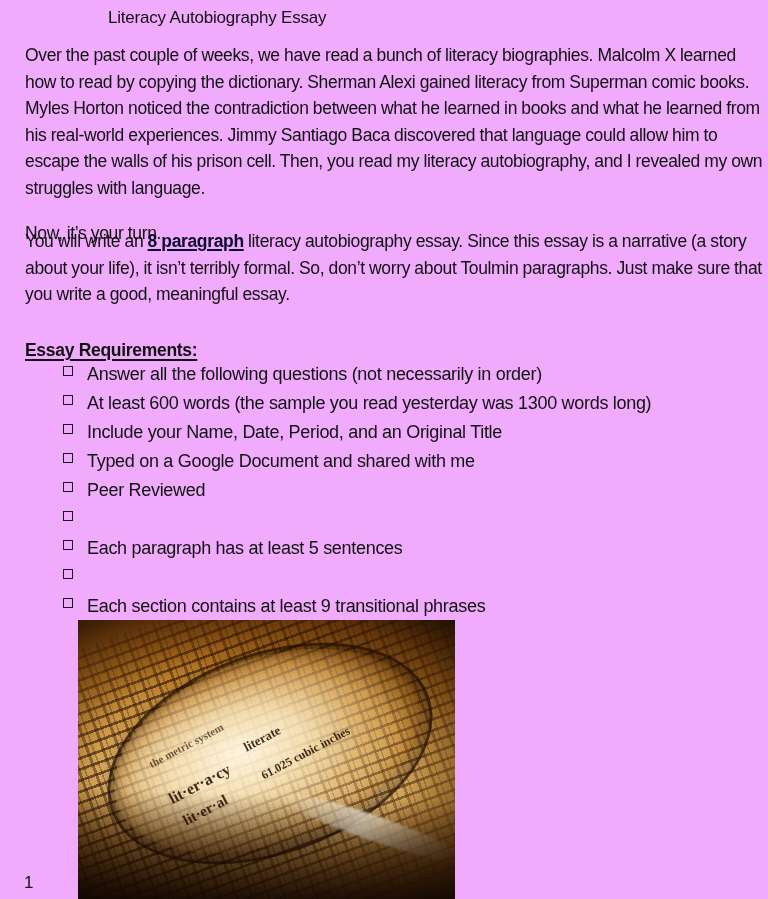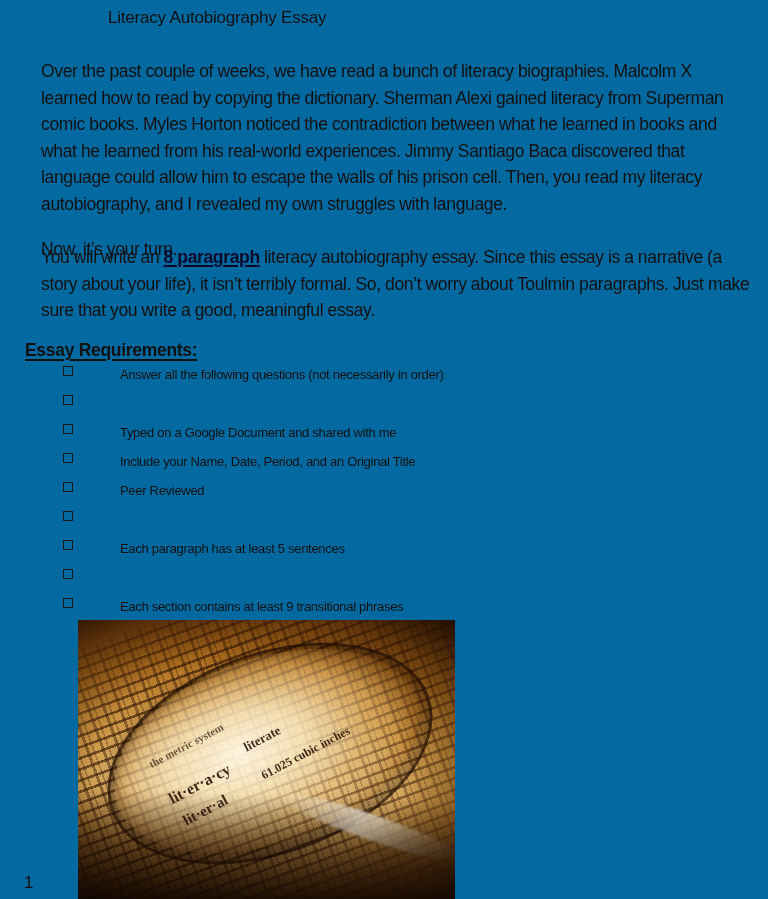--- a/index.html
+++ b/index.html
@@ -13,21 +13,21 @@
     position: relative;
     overflow: hidden;
     font-family: "Liberation Sans", sans-serif;
     color: #111111;
     -webkit-font-smoothing: antialiased;
   }
 
   .page {
     position: absolute;
     inset: 0;
-    background: #0369a1;
+    background: #f0abfc;
   }
 
   
   .doc-title {
     position: absolute;
     left: 108px;
     top: 6px;
     font-size: 17px;
     line-height: 24px;
     letter-spacing: -0.2px;
@@ -38,21 +38,21 @@
   .body-block {
     position: absolute;
     left: 25px;
     width: 742px;
   }
   .para {
     font-size: 17.5px;
     line-height: 26.6px;
     letter-spacing: -0.35px;
     text-align: left;
-    margin: 16px;
+    margin: 0;
     word-spacing: -0.2px;
   }
   #para-intro { top: 42px; }
   #para-turn  { top: 220px; }
   #para-task  { top: 228px; }
 
   .strong-underline {
     font-weight: bold;
     text-decoration: underline;
     text-decoration-thickness: 2px;
@@ -80,22 +80,22 @@
     left: 0;
     top: 362px;
     width: 768px;
     margin: 0;
     padding: 0;
     list-style: none;
   }
   .req-item {
     position: relative;
     height: 29px;
-    padding-left: 120px;
-    font-size: 13px;
+    padding-left: 87px;
+    font-size: 18px;
     line-height: 25px;
     letter-spacing: -0.3px;
     white-space: nowrap;
   }
   .req-marker {
     position: absolute;
     left: 63px;
     top: 4px;
     width: 8px;
     height: 8px;
@@ -234,23 +234,23 @@
   </div>
 
   <div class="body-block" id="para-task">
     <p class="para"><span>You will write an </span><span class="strong-underline">8 paragraph</span><span> literacy autobiography essay. Since this essay is a narrative (a story about your life), it isn’t terribly formal. So, don’t worry about Toulmin paragraphs. Just make sure that you write a good, meaningful essay.</span></p>
   </div>
 
   <div class="section-heading">Essay Requirements:</div>
 
   <ul class="req-list" id="requirements-list">
       <li class="req-item"><span class="req-marker"></span><span>Answer all the following questions (not necessarily in order)</span></li>
-      <li class="req-item"><span class="req-marker"></span></li>
+      <li class="req-item"><span class="req-marker"></span><span>At least 600 words (the sample you read yesterday was 1300 words long)</span></li>
+      <li class="req-item"><span class="req-marker"></span><span>Include your Name, Date, Period, and an Original Title</span></li>
       <li class="req-item"><span class="req-marker"></span><span>Typed on a Google Document and shared with me</span></li>
-      <li class="req-item"><span class="req-marker"></span><span>Include your Name, Date, Period, and an Original Title</span></li>
       <li class="req-item"><span class="req-marker"></span><span>Peer Reviewed</span></li>
       <li class="req-item"><span class="req-marker"></span></li>
       <li class="req-item"><span class="req-marker"></span><span>Each paragraph has at least 5 sentences</span></li>
       <li class="req-item"><span class="req-marker"></span></li>
       <li class="req-item"><span class="req-marker"></span><span>Each section contains at least 9 transitional phrases</span></li>
     </ul>
 
   <div class="photo-frame">
     <div class="photo-layer pg-base"></div>
     <div class="photo-layer pg-text"></div>

